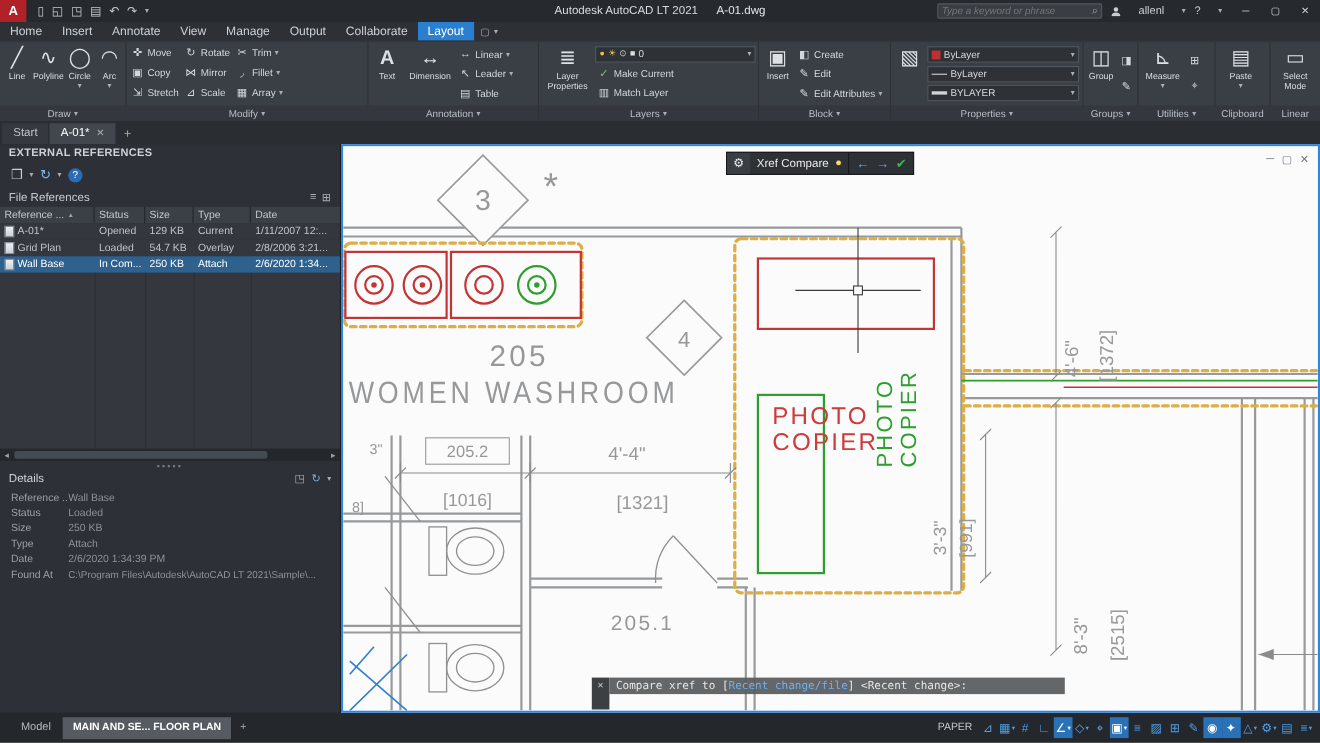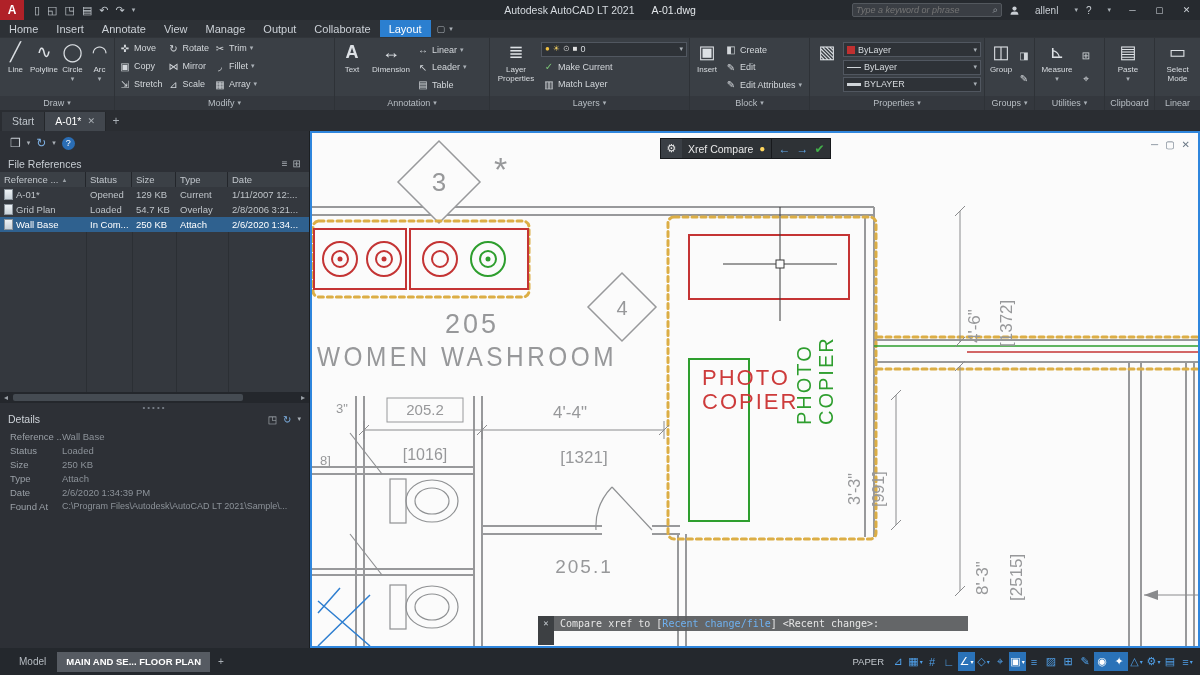--- a/index.html
+++ b/index.html
@@ -437,20 +437,21 @@
     <div class="ftab active">
         <span>A-01*</span>
         <span class="x">✕</span>
       </div>
     <div class="ftab-add">+</div>
   </div>
 
   <div class="main">
 
     <div class="palette">
+      <div class="pal-header">EXTERNAL REFERENCES</div>
       <div class="pal-toolbar">
         <span>❒</span>
         <span class="caret">▾</span>
         <span style="color:#7fb2e5">↻</span>
         <span class="caret">▾</span>
         <span class="hlp">?</span>
       </div>
       <div class="pal-sect">
         <span>File References</span>
         <span class="ics">

